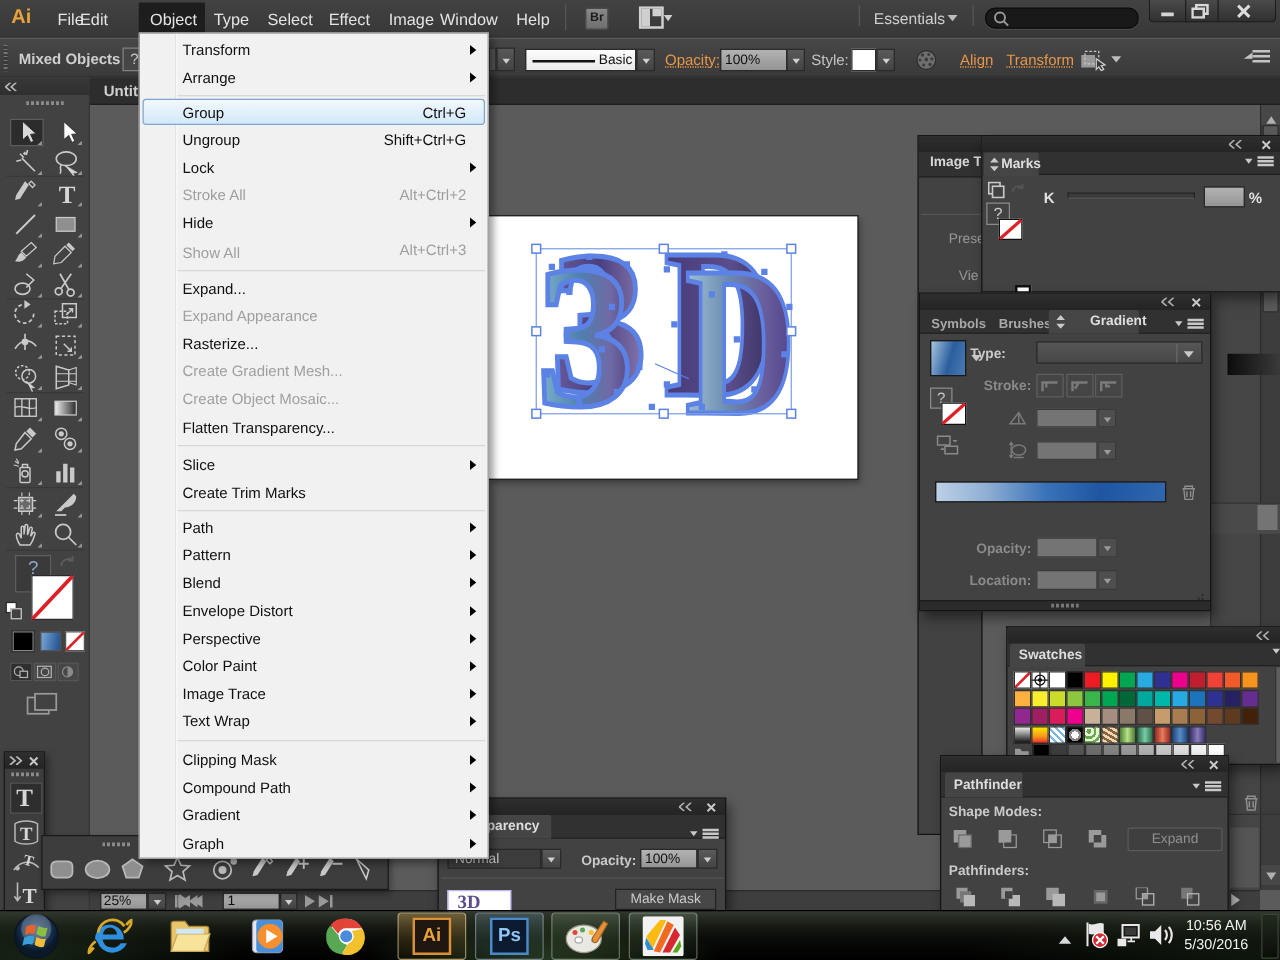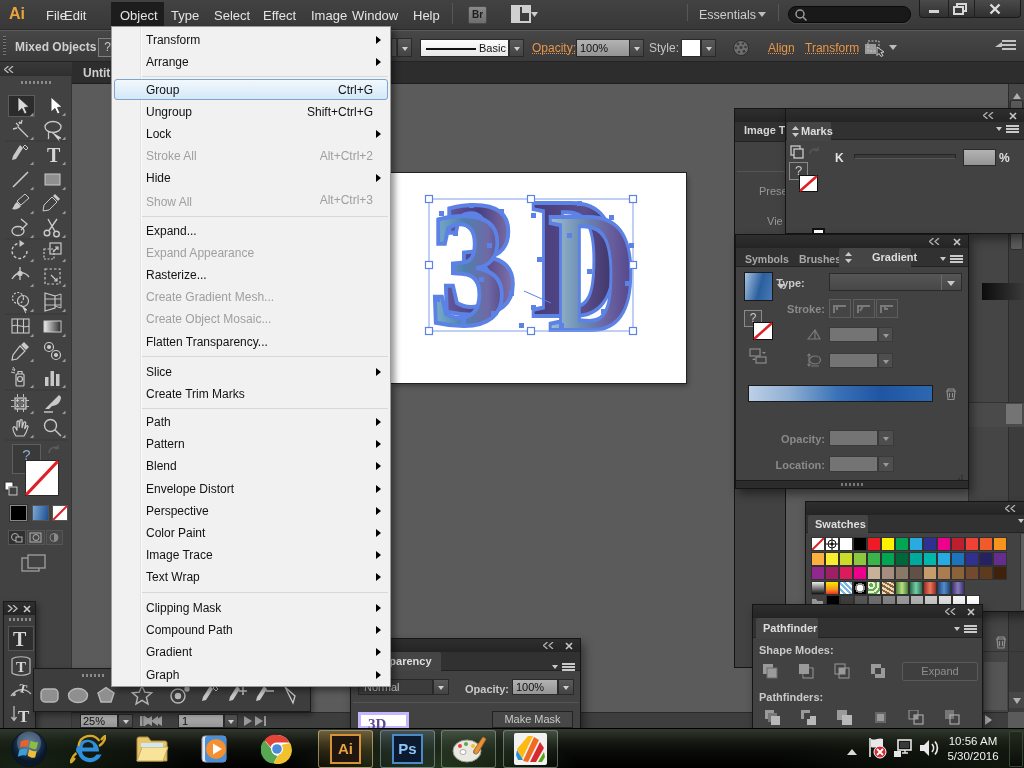--- a/index.html
+++ b/index.html
@@ -774,21 +774,21 @@
  <div class="ptabs" style="height:19px"></div>
  <div class="ptab" style="left:2px;top:13px;width:88px">Transparency</div>
  <div style="position:absolute;right:22px;top:26px;width:0;height:0;border:3.5px solid transparent;border-top:4.5px solid #c9c9c9"></div>
  <div style="position:absolute;right:5px;top:24px;width:13px;height:2px;background:#c9c9c9;box-shadow:0 3px 0 #c9c9c9,0 6px 0 #c9c9c9"></div>
  <div style="position:absolute;left:7px;top:40px;width:75px;height:16px;background:#3c3c3c;border:1px solid #282828;color:#c9c9c9;font-size:11px;line-height:14px;padding-left:5px">Normal</div>
  <div class="dbtn" style="left:82px;top:40px;width:16px;height:16px"></div>
  <div style="position:absolute;left:105px;top:44px;width:53px;text-align:right;font-size:11px;font-weight:bold;color:#c9c9c9">Opacity:</div>
  <div class="fld" style="left:161px;top:40px;width:46px;height:16px;line-height:13px">100%</div>
  <div class="dbtn" style="left:207px;top:40px;width:16px;height:16px"></div>
  <div style="position:absolute;left:2px;top:63px;width:226px;height:1px;background:#555"></div>
- <div style="position:absolute;left:7px;top:73px;width:51px;height:17px;background:#fff;border:3px solid #c4b5fd">
+ <div style="position:absolute;left:7px;top:73px;width:51px;height:17px;background:#fff;border:1px solid #c4b5fd">
   <span style="position:absolute;left:7px;top:1px;font-family:'Liberation Serif',serif;font-weight:bold;font-size:15px;color:#5a4a8e">3D</span>
  </div>
  <div style="position:absolute;left:141px;top:72px;width:81px;height:17px;background:#474747;border:1px solid #222;color:#c9c9c9;font-size:11px;text-align:center;line-height:15px">Make Mask</div>
 </div>
 
 <div class="pnl" style="left:752px;top:604px;width:231px;height:125px">
  <div class="ptb">
   <svg style="position:absolute;right:26px;top:3px" width="11" height="7" viewBox="0 0 11 7">
           <path d="M4.5 0 L0.5 3.5 L4.5 7 M10 0 L6 3.5 L10 7" fill="none" stroke="#b0b0b0" stroke-width="1.3"></path>
         </svg>

